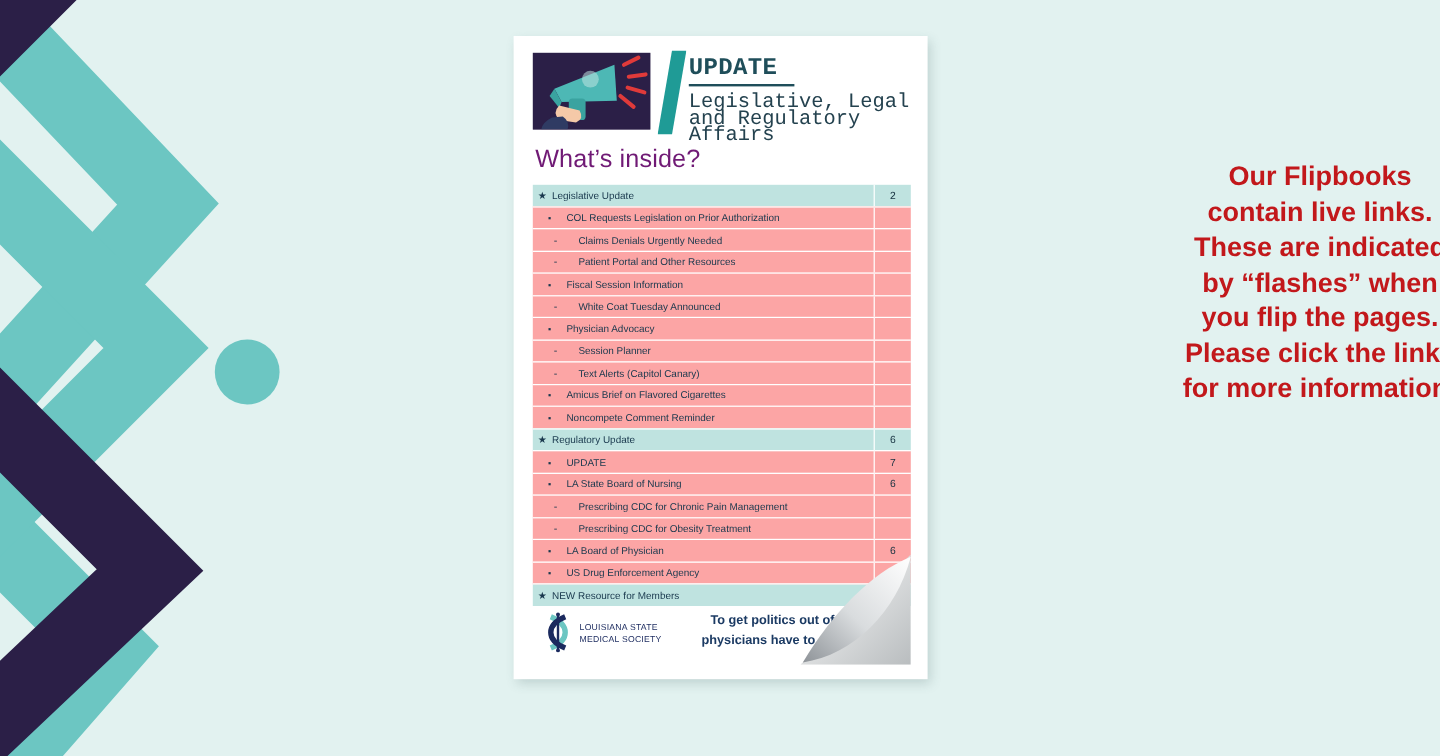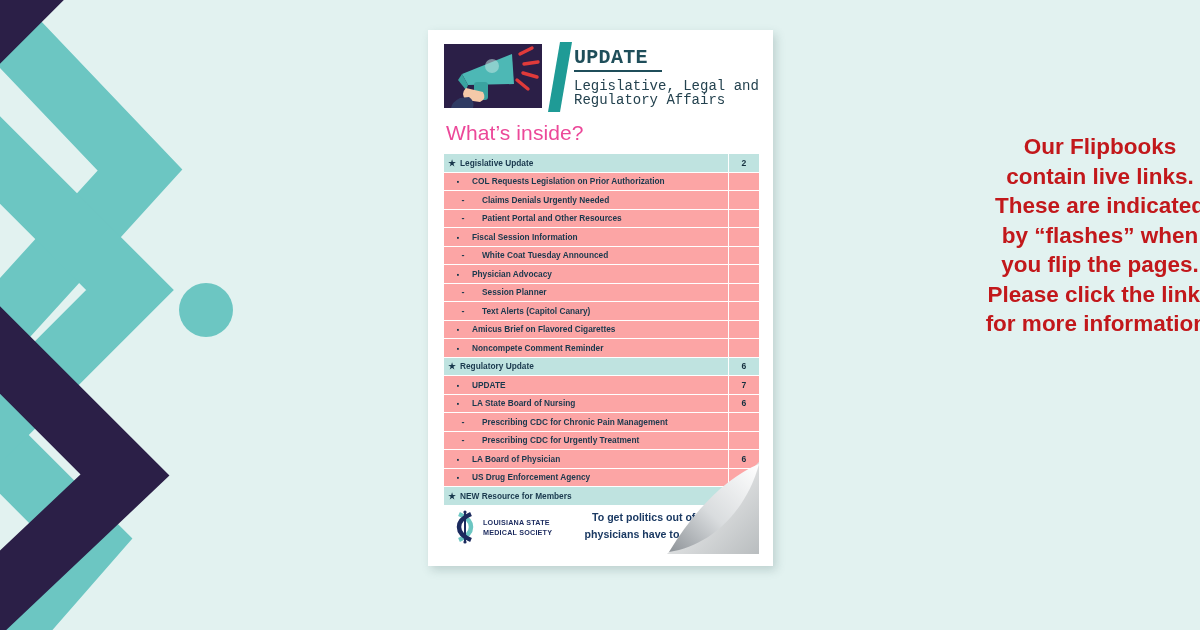--- a/index.html
+++ b/index.html
@@ -29,54 +29,54 @@
     background:#2b1f47;overflow:hidden;
   }
   .hdr-slash{position:absolute;left:104px;top:-2px;width:24px;height:70px;}
   .hdr-txt{position:absolute;left:130px;top:2px;right:0;}
   .hdr-title{
     font-size:20px;font-weight:bold;color:#1f4e5a;letter-spacing:.3px;
     border-bottom:2px solid #1f4e5a;display:inline-block;padding:0 14px 1px 0;
     line-height:23px;
   }
   .hdr-sub{
-    margin-top:7px;font-size:14px;color:#24424f;line-height:14px;
+    margin-top:7px;font-size:17px;color:#24424f;line-height:14px;
   }
 
   .whats{
-    margin-top:9px;font-size:21px;color:#ec4899;letter-spacing:.1px;
+    margin-top:9px;font-size:21px;color:#701a75;letter-spacing:.1px;
     padding-left:2px;
   }
 
   
   #toc{margin-top:9px;width:100%;border-collapse:collapse;table-layout:fixed;}
   #toc td{
     height:17.5px;padding:0;vertical-align:middle;
-    font-size:8.3px;font-weight:bold;color:#19384d;
+    font-size:8.3px;font-weight:normal;color:#19384d;
     border-bottom:1.3px solid #ffffff;
   }
   #toc td.pg{
     width:30px;text-align:center;border-left:1.3px solid #ffffff;
     font-size:8.6px;color:#15303f;
   }
   tr.lvl1 td{background:#bfe3e0;}
   tr.lvl2 td{background:#fca5a5;}
   tr.lvl3 td{background:#fca5a5;}
   .mk{display:inline-block;text-align:center;color:#19384d;}
   .lvl1 .mk{width:16px;font-size:8.5px;}
   .lvl2 .mk{width:28px;font-size:7.5px;}
   .lvl3 .mk{width:38px;font-size:9px;}
 
   
   #footer{position:absolute;left:0;right:0;bottom:2px;height:48px;}
   #lsms-logo{position:absolute;left:6px;top:6px;width:110px;height:34px;}
   #lsms-mark{position:absolute;left:0;top:0;width:30px;height:34px;}
   #lsms-word{
     position:absolute;left:33px;top:8px;
-    font-size:7.2px;font-weight:bold;color:#1b2a5e;line-height:9.5px;
+    font-size:7.2px;font-weight:normal;color:#1b2a5e;line-height:9.5px;
     letter-spacing:.2px;
   }
   #tagline{
     position:absolute;left:120px;top:5px;right:2px;
     font-size:10.6px;font-weight:bold;color:#1b3a63;line-height:17px;
     text-align:center;
   }
 
   
   #curl{position:absolute;right:0;bottom:0;width:92px;height:92px;pointer-events:none;}
@@ -196,21 +196,21 @@
             </tr>
             <tr class="lvl2">
               <td><span class="mk">▪</span><span>LA State Board of Nursing</span></td>
               <td class="pg">6</td>
             </tr>
             <tr class="lvl3">
               <td><span class="mk">-</span><span>Prescribing CDC for Chronic Pain  Management</span></td>
               <td class="pg"></td>
             </tr>
             <tr class="lvl3">
-              <td><span class="mk">-</span><span>Prescribing CDC for Urgently Treatment</span></td>
+              <td><span class="mk">-</span><span>Prescribing CDC for Obesity Treatment</span></td>
               <td class="pg"></td>
             </tr>
             <tr class="lvl2">
               <td><span class="mk">▪</span><span>LA Board of Physician</span></td>
               <td class="pg">6</td>
             </tr>
             <tr class="lvl2">
               <td><span class="mk">▪</span><span>US Drug Enforcement Agency</span></td>
               <td class="pg">7</td>
             </tr>

